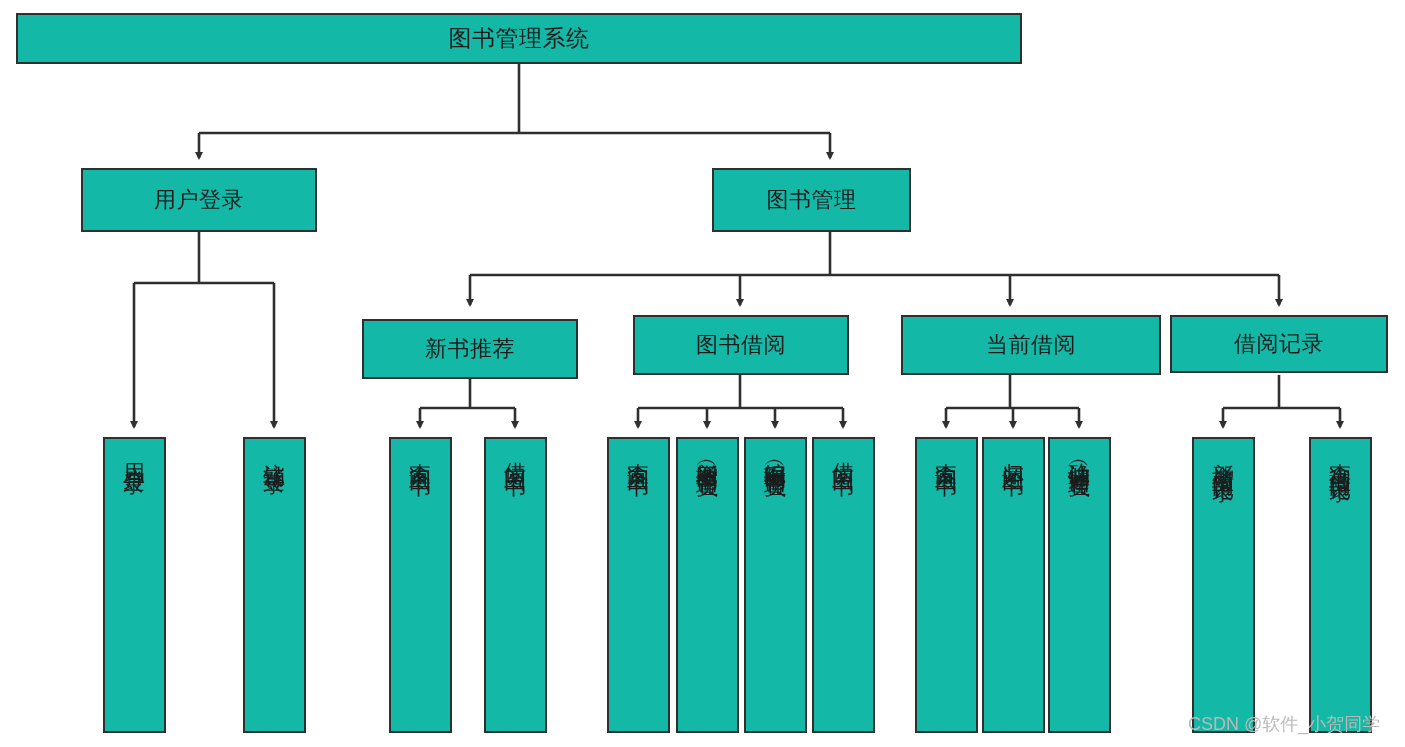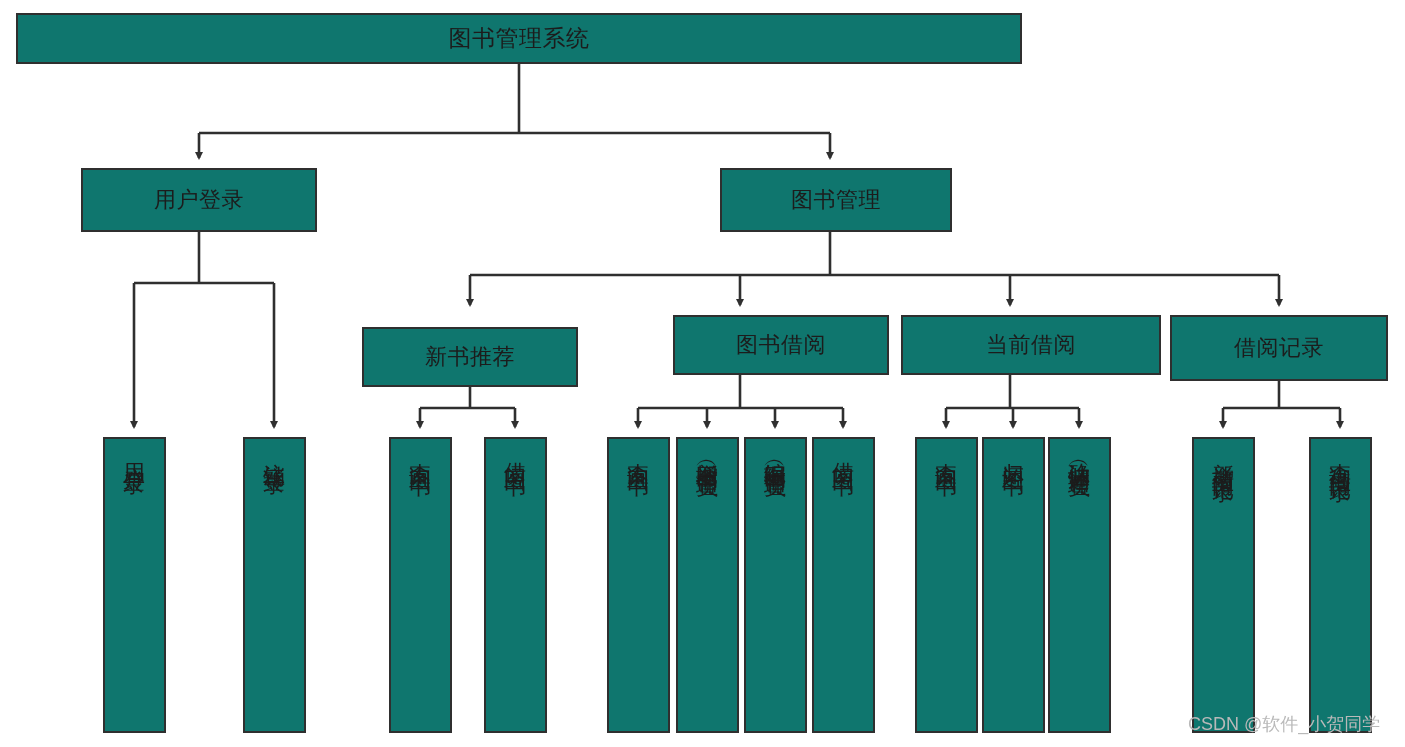--- a/index.html
+++ b/index.html
@@ -23,21 +23,21 @@
     position: absolute;
     left: 0;
     top: 0;
     width: 1405px;
     height: 747px;
   }
   .node {
     position: absolute;
     box-sizing: border-box;
     border: 2px solid #2f2f2f;
-    background: #0f766e;
+    background: #14b8a6;
     display: flex;
     align-items: center;
     justify-content: center;
     color: #1c1c1c;
   }
   .node .label {
     display: block;
     text-align: center;
     line-height: 1.18;
     white-space: pre;
@@ -130,34 +130,34 @@
     </g>
   </svg>
 
   <div class="node root horizontal" style="left:16px; top:13px; width:1006px; height:51px;">
     <span class="label">图书管理系统</span>
   </div>
 
   <div class="node horizontal" style="left:81px; top:168px; width:236px; height:64px;">
     <span class="label">用户登录</span>
   </div>
-  <div class="node horizontal" style="left:712px; top:168px; width:232px; height:64px;margin-left:8px;">
+  <div class="node horizontal" style="left:712px; top:168px; width:199px; height:64px;">
     <span class="label">图书管理</span>
   </div>
 
-  <div class="node horizontal" style="left:362px; top:327px; width:216px; height:60px;">
+  <div class="node horizontal" style="left:362px; top:319px; width:216px; height:60px;">
     <span class="label">新书推荐</span>
   </div>
-  <div class="node horizontal" style="left:633px; top:315px; width:216px; height:60px;margin-left:40px;">
+  <div class="node horizontal" style="left:633px; top:315px; width:216px; height:60px;">
     <span class="label">图书借阅</span>
   </div>
   <div class="node horizontal" style="left:901px; top:315px; width:260px; height:60px;">
     <span class="label">当前借阅</span>
   </div>
-  <div class="node horizontal" style="left:1170px; top:315px; width:218px; height:66px;">
+  <div class="node horizontal" style="left:1170px; top:315px; width:218px; height:58px;">
     <span class="label">借阅记录</span>
   </div>
 
   <div class="node vertical" style="left:103px; top:437px; width:63px; height:296px;">
     <span class="label">用户登录</span>
   </div>
   <div class="node vertical" style="left:243px; top:437px; width:63px; height:296px;">
     <span class="label">注销登录</span>
   </div>
 

